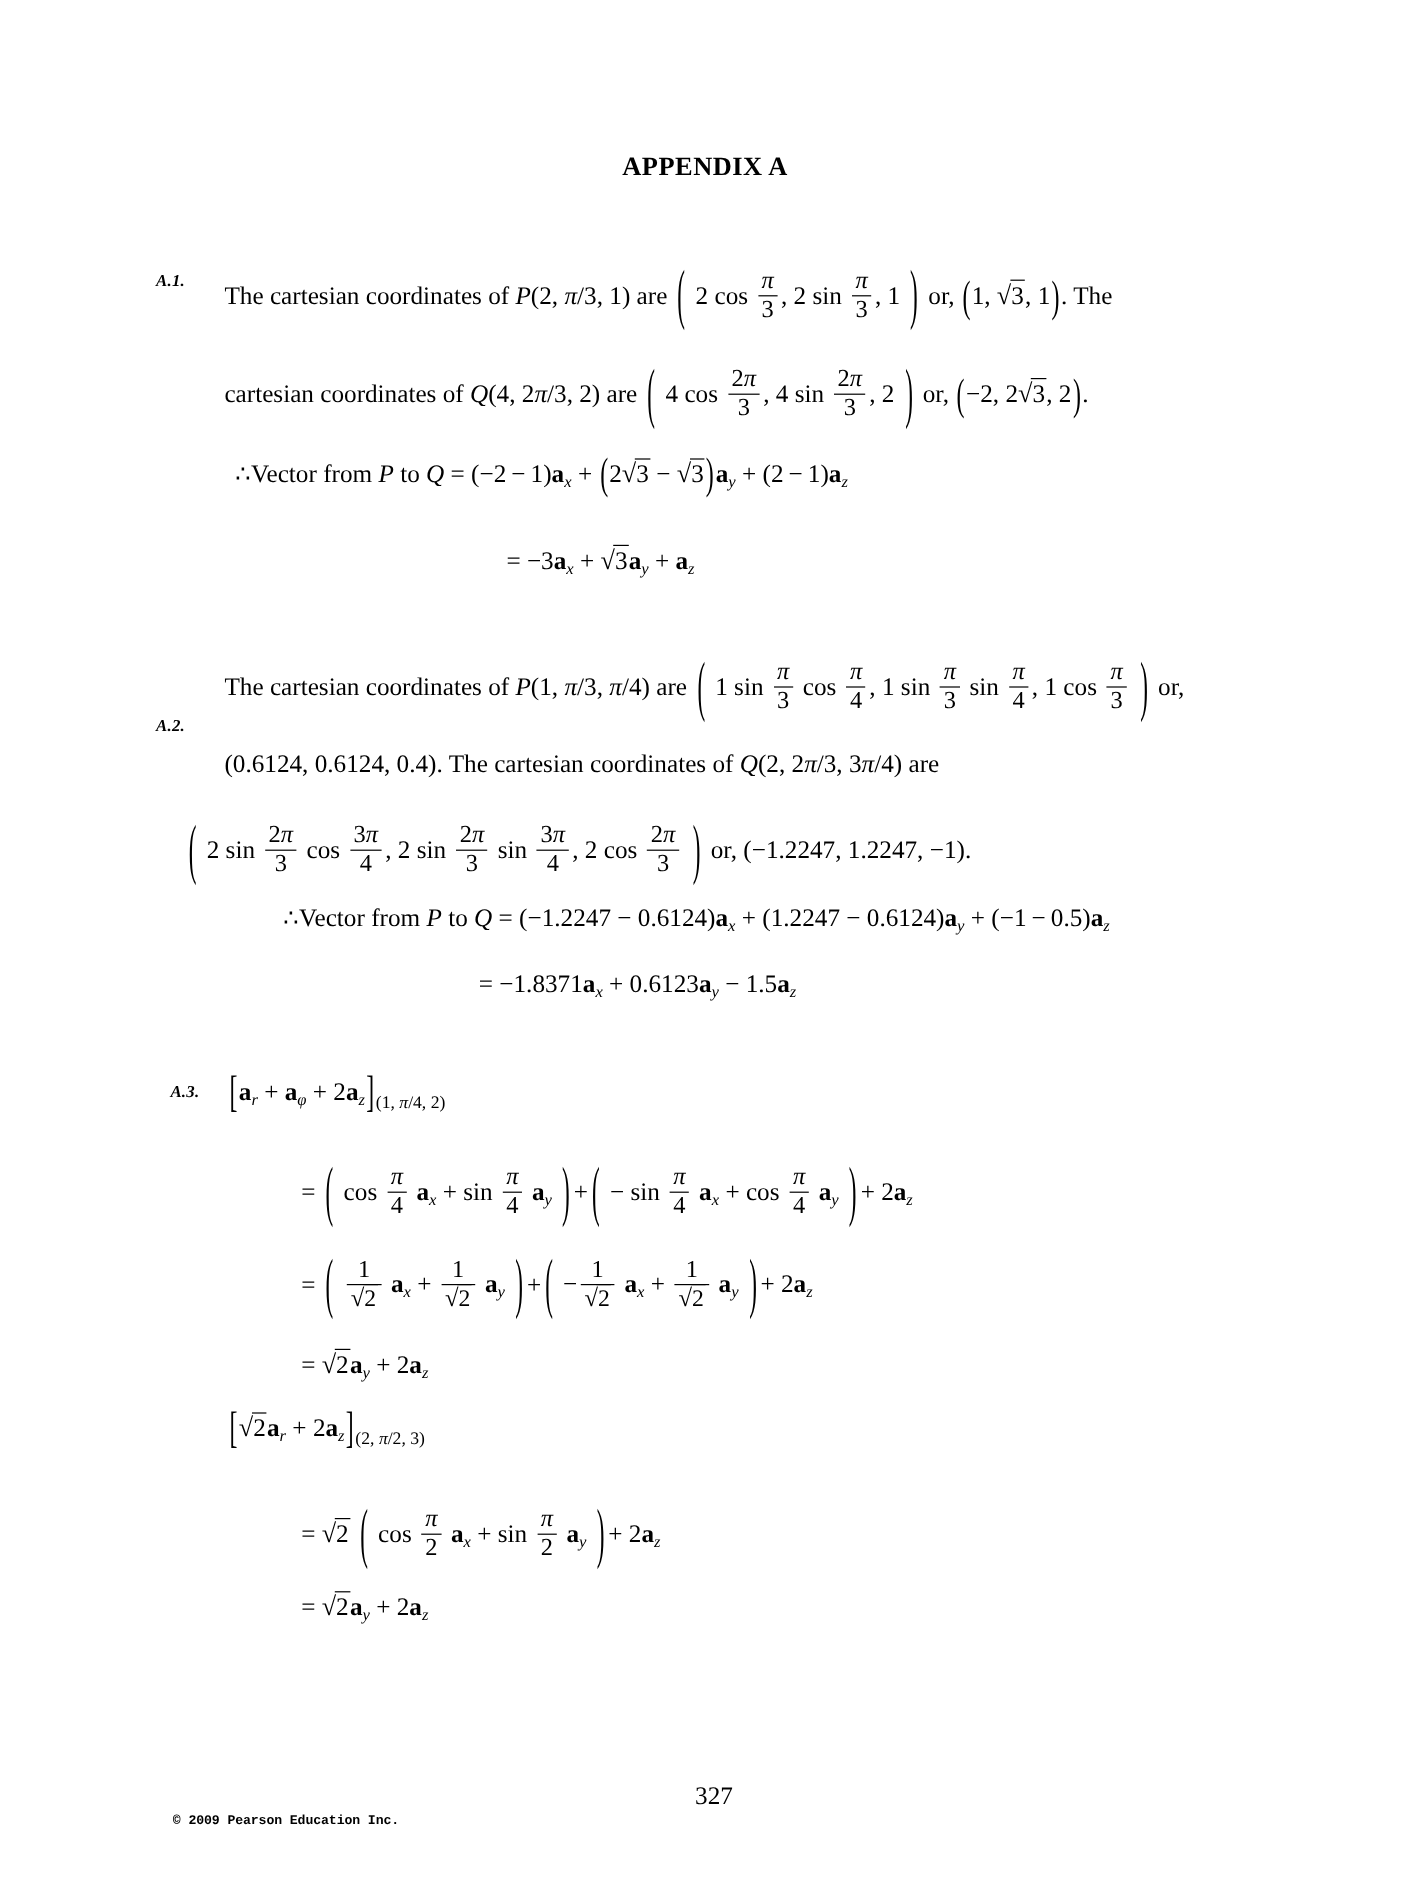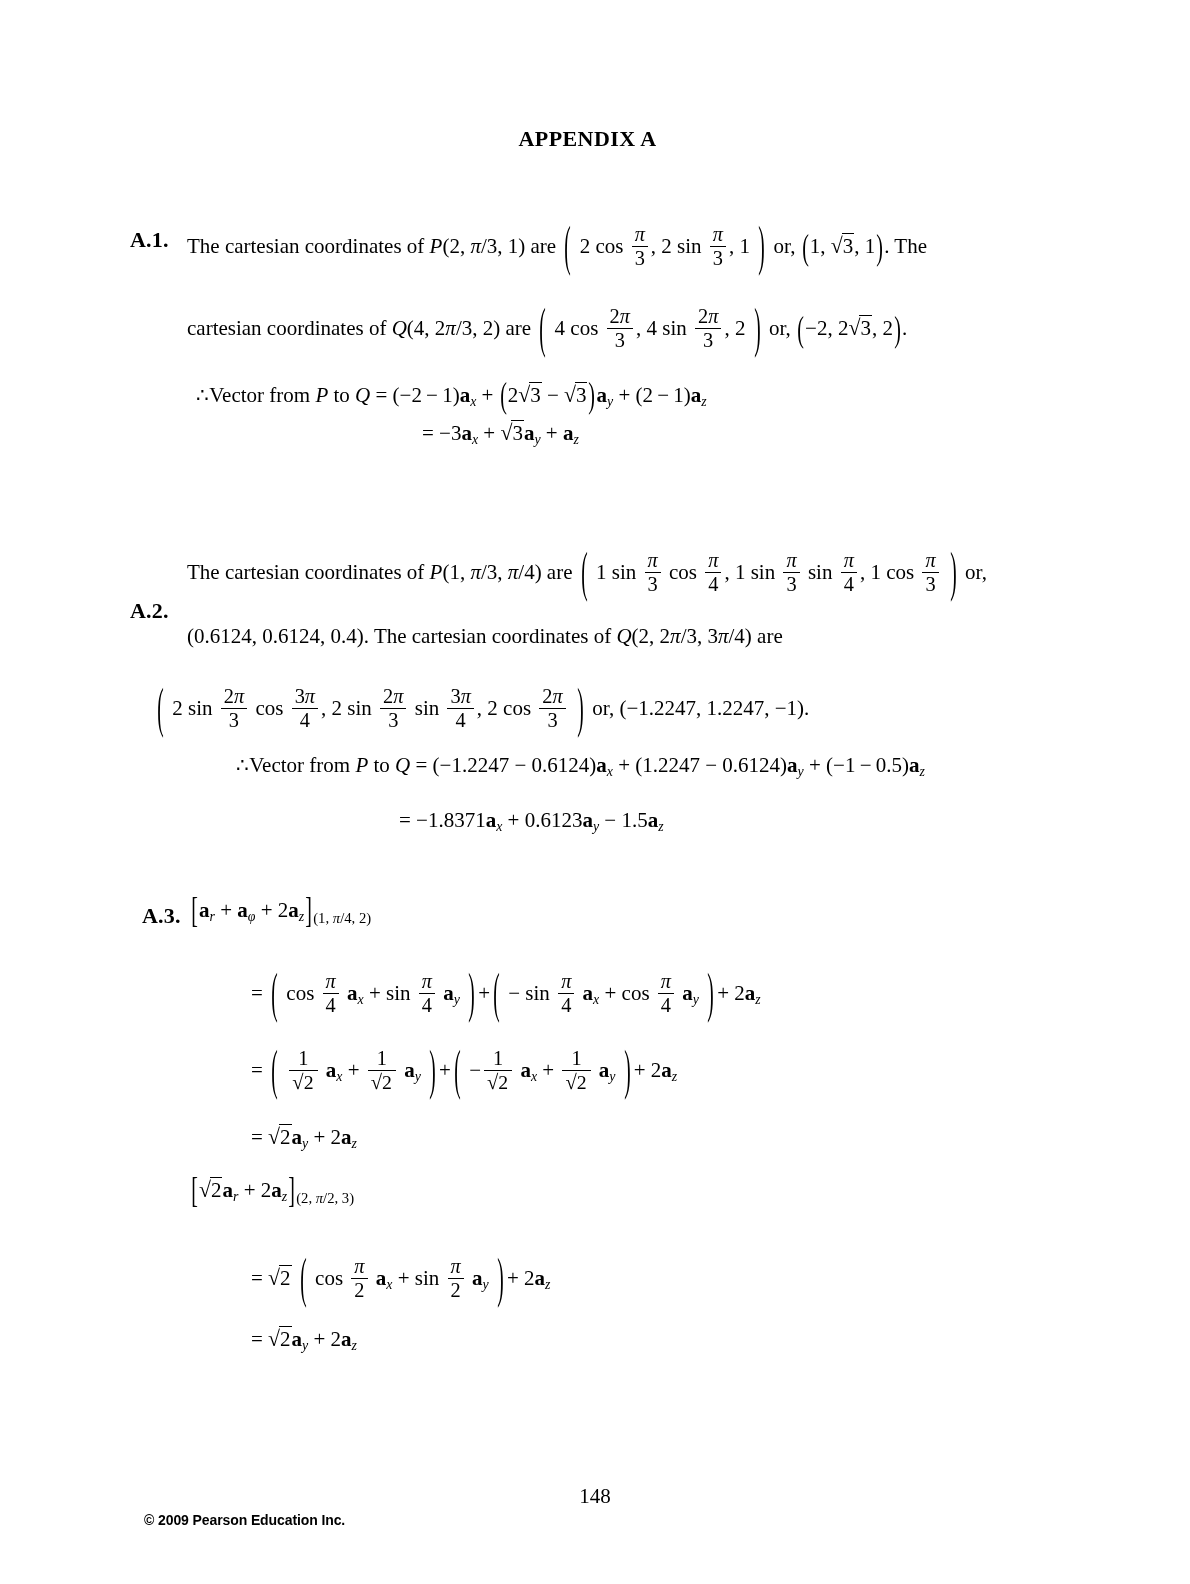--- a/index.html
+++ b/index.html
@@ -31,22 +31,23 @@
     width: 1175px;
     text-align: center;
     font-weight: bold;
     font-size: 22px;
     letter-spacing: 0.4px;
   }
 
   .prob-label {
     position: absolute;
     font-weight: bold;
-    font-size: 22px;
+    font-size: 14px;
     letter-spacing: 0.2px;
+    font-style: italic;
   }
 
   .line {
     position: absolute;
     white-space: nowrap;
     font-size: 21px;
   }
 
   i, .it { font-style: italic; }
   .vec { font-weight: bold; font-style: normal; }
@@ -137,22 +138,22 @@
     top: 1484px;
     left: 0;
     width: 1190px;
     text-align: center;
     font-size: 21px;
   }
   .copyright {
     position: absolute;
     top: 1512px;
     left: 144px;
-    font-family: Liberation Sans, sans-serif;
-    font-size: 14px;
+    font-family: Liberation Mono, monospace;
+    font-size: 11px;
     font-weight: bold;
     letter-spacing: -0.1px;
   }
 
   .therefore { font-size: 20px; letter-spacing: 0.5px; }
 </style>
 </head>
 <body>
 
 <div class="page">
@@ -179,21 +180,21 @@
     <span class="big-paren bp-sqrt">(</span><span>−2, 2<span class="sqrt"><span class="rad">√</span><span class="rnd">3</span></span>, 2</span><span class="big-paren bp-sqrt">)</span><span>.</span>
   </div>
 
   <div class="line" style="top:383px; left:196px;">
     <span class="therefore">∴</span><span>Vector from <i>P</i> to <i>Q</i></span>
     <span>=</span>
     <span>(−2 − 1)<span class="vec">a</span><sub>x</sub> +
       <span class="big-paren bp-sqrt">(</span>2<span class="sqrt"><span class="rad">√</span><span class="rnd">3</span></span> − <span class="sqrt"><span class="rad">√</span><span class="rnd">3</span></span><span class="big-paren bp-sqrt">)</span><span class="vec">a</span><sub>y</sub> + (2 − 1)<span class="vec">a</span><sub>z</sub></span>
   </div>
 
-  <div class="line" style="top:421px; left:422px;">
+  <div class="line" style="top:455px; left:422px;">
     <span>=</span>
     <span>−3<span class="vec">a</span><sub>x</sub> + <span class="sqrt"><span class="rad">√</span><span class="rnd">3</span></span><span class="vec">a</span><sub>y</sub> + <span class="vec">a</span><sub>z</sub></span>
   </div>
 
   <div class="prob-label" style="top:553px; left:130px;margin-top:45px;">A.2.</div>
 
   <div class="line" style="top:552px; left:187px;">
     <span>The cartesian coordinates of <i>P</i>(1, <i>π</i>/3, <i>π</i>/4) are</span>
     <span class="big-paren bp-frac">(</span>
     <span>1 sin <span class="frac"><span class="num"><i>π</i></span><span class="den">3</span></span> cos <span class="frac"><span class="num"><i>π</i></span><span class="den">4</span></span>, 1 sin <span class="frac"><span class="num"><i>π</i></span><span class="den">3</span></span> sin <span class="frac"><span class="num"><i>π</i></span><span class="den">4</span></span>, 1 cos <span class="frac"><span class="num"><i>π</i></span><span class="den">3</span></span></span>
@@ -263,16 +264,16 @@
     <span class="big-paren bp-frac">(</span>
     <span>cos <span class="frac"><span class="num"><i>π</i></span><span class="den">2</span></span> <span class="vec">a</span><sub>x</sub> + sin <span class="frac"><span class="num"><i>π</i></span><span class="den">2</span></span> <span class="vec">a</span><sub>y</sub></span>
     <span class="big-paren bp-frac">)</span><span>+ 2<span class="vec">a</span><sub>z</sub></span>
   </div>
 
   <div class="line" style="top:1327px; left:251px;">
     <span>=</span>
     <span><span class="sqrt"><span class="rad">√</span><span class="rnd">2</span></span><span class="vec">a</span><sub>y</sub> + 2<span class="vec">a</span><sub>z</sub></span>
   </div>
 
-  <div class="page-number">148</div>
+  <div class="page-number">327</div>
   <div class="copyright">© 2009 Pearson Education Inc.</div>
 
 </div>
 
 </body></html>

